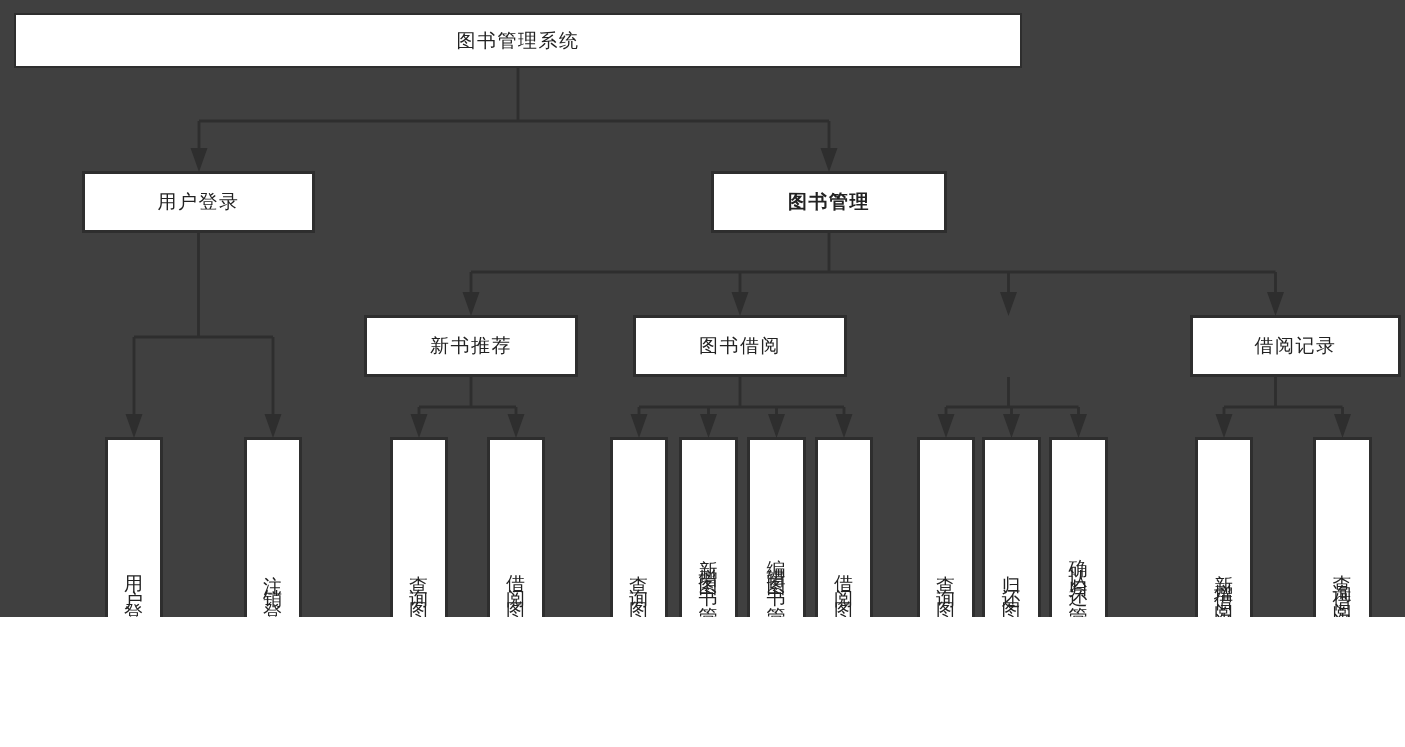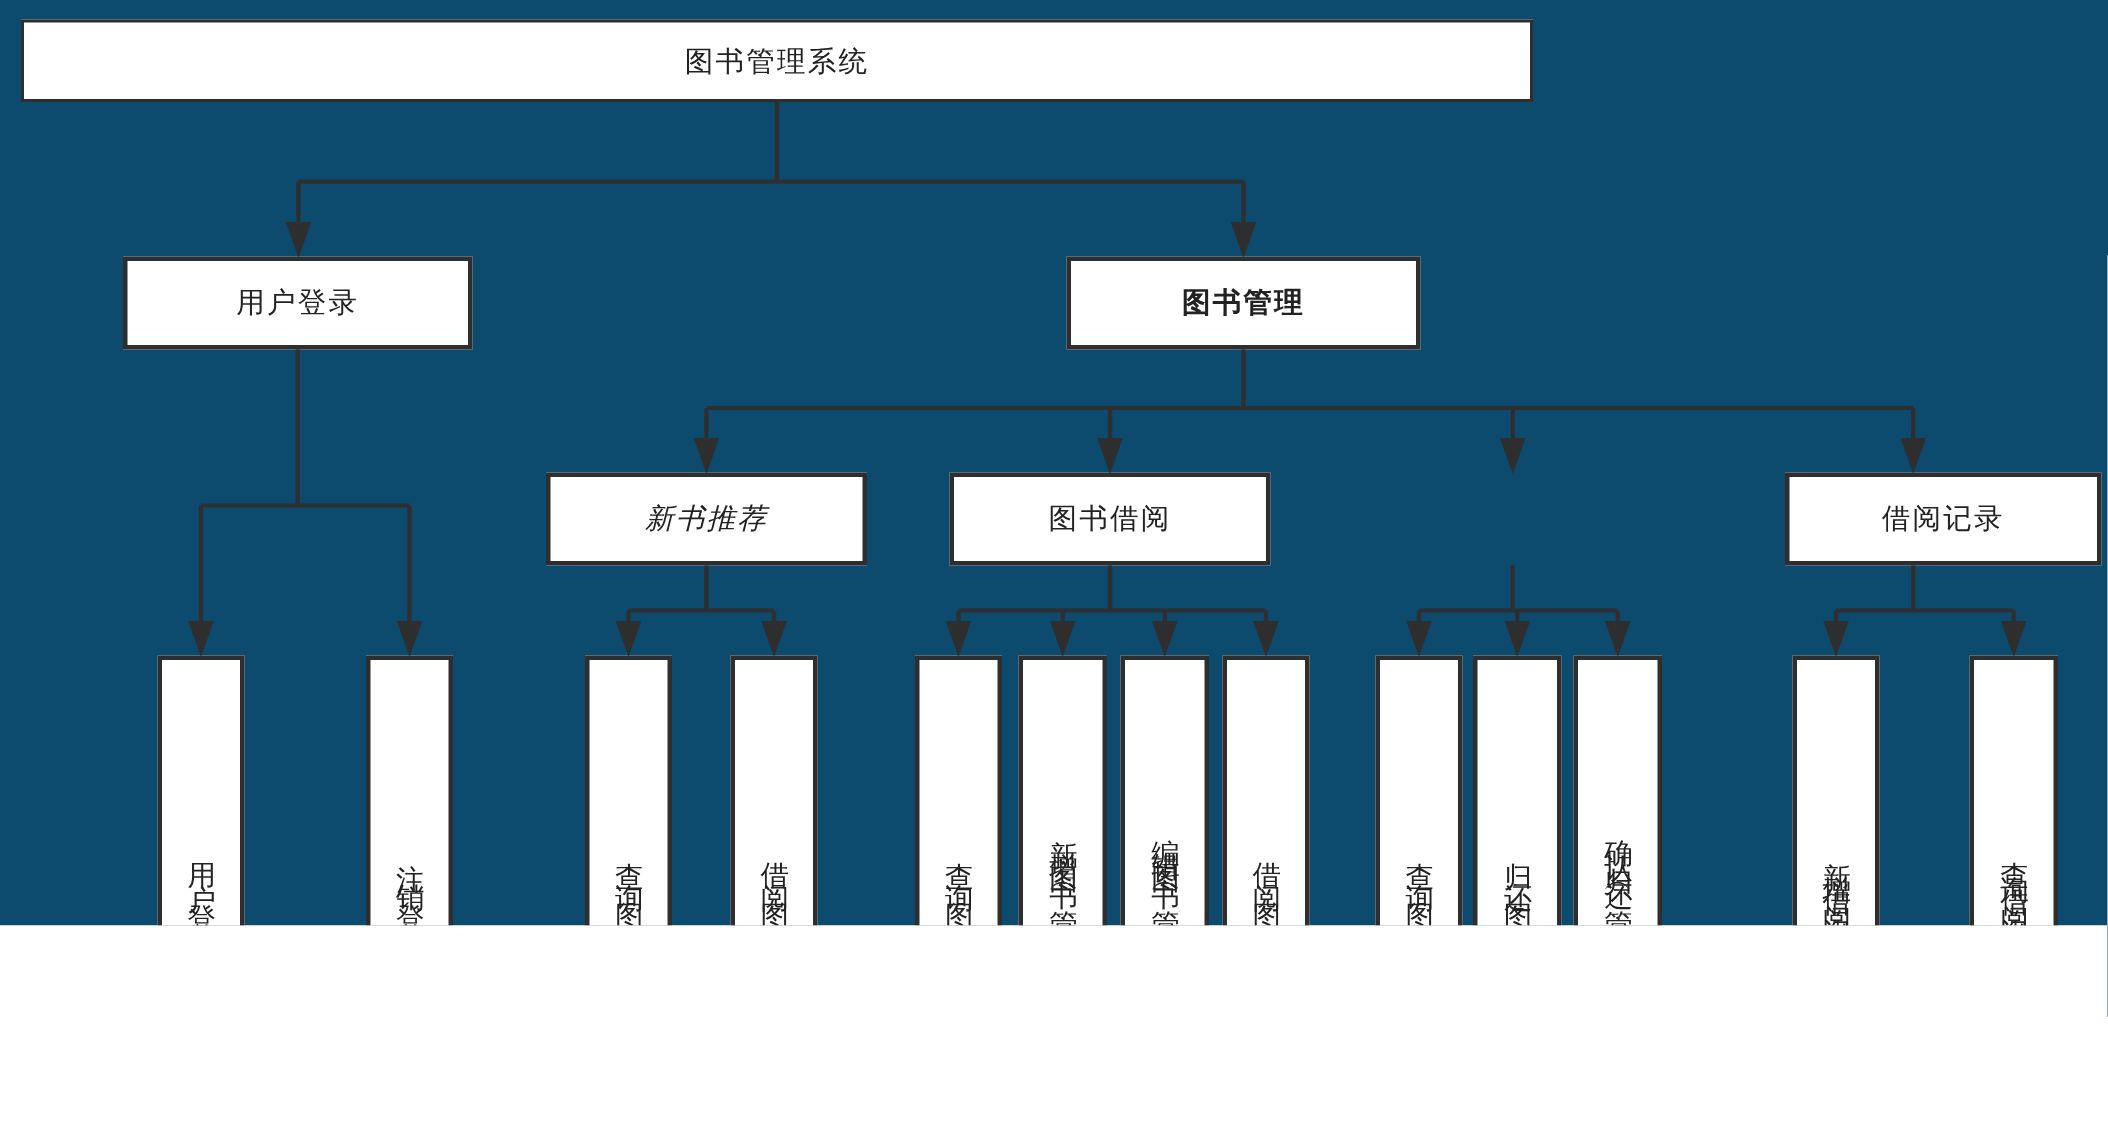--- a/index.html
+++ b/index.html
@@ -5,21 +5,21 @@
 <style>
   html, body {
     margin: 0;
     padding: 0;
     background: #ffffff;
   }
   .stage {
     position: relative;
     width: 1405px;
     height: 617px;
-    background: #0c4a6e;
+    background: #404040;
     font-family: "Liberation Sans", "DejaVu Sans", sans-serif;
     color: #222222;
     overflow: hidden;
   }
   .box {
     position: absolute;
     background: #ffffff;
     border: 3px solid #2e2e2e;
     box-sizing: border-box;
     display: flex;
@@ -123,21 +123,21 @@
     <span>图书管理系统</span>
   </div>
 
   <div class="box hnode" style="left:82px; top:171px; width:233px; height:62px;">
     <span>用户登录</span>
   </div>
   <div class="box hnode" style="left:711px; top:171px; width:236px; height:62px;font-weight:bold;">
     <span>图书管理</span>
   </div>
 
-  <div class="box hnode" style="left:364px; top:315px; width:214px; height:62px;font-style:italic;">
+  <div class="box hnode" style="left:364px; top:315px; width:214px; height:62px;">
     <span>新书推荐</span>
   </div>
   <div class="box hnode" style="left:633px; top:315px; width:214px; height:62px;text-align:right;">
     <span>图书借阅</span>
   </div>
   <div class="box hnode" style="left:1190px; top:315px; width:211px; height:62px;">
     <span>借阅记录</span>
   </div>
 
   <div class="box leaf" style="left:105px; width:58px;">

